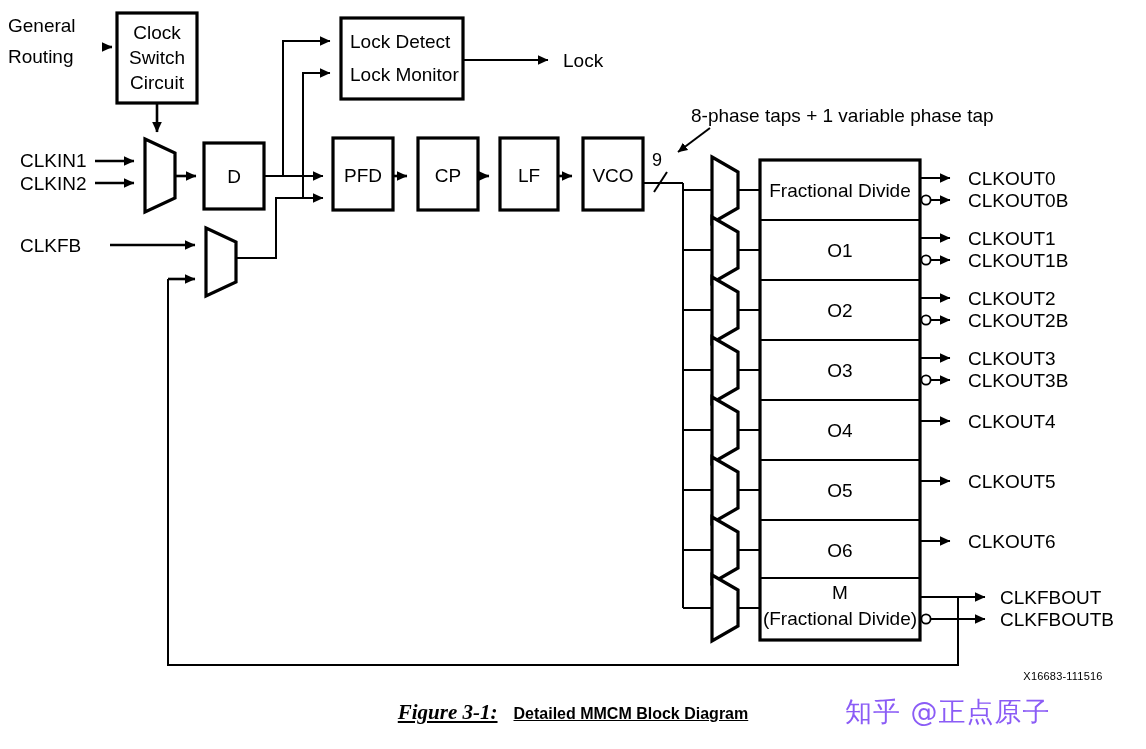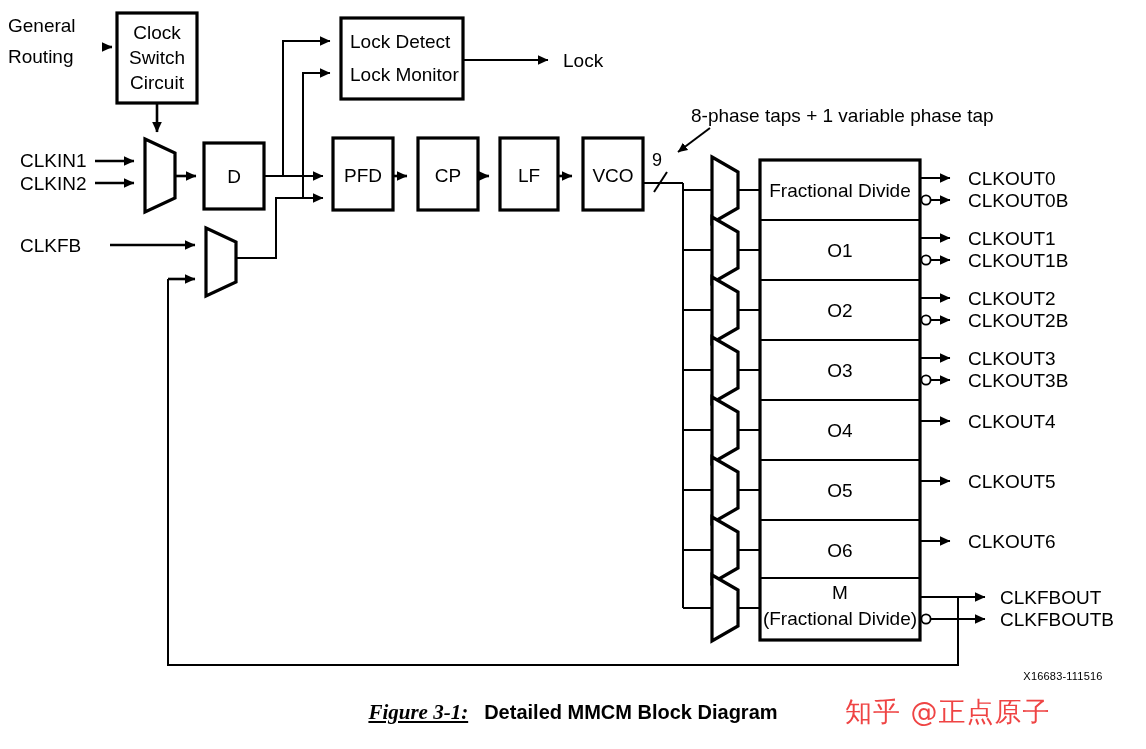--- a/index.html
+++ b/index.html
@@ -25,26 +25,26 @@
   .cap-wrap{
     position:absolute;left:0;top:700px;width:1146px;
     text-align:center;
   }
   .cap-num{
     font-family:"Liberation Serif", serif;
     font-style:italic;font-weight:bold;font-size:21px;text-decoration:underline;
   }
   .cap-txt{
     font-family:"Liberation Sans", sans-serif;
-    font-weight:bold;font-size:20px;margin-left:16px;
+    font-weight:bold;font-size:16px;margin-left:16px;text-decoration:underline;
   }
   .wm{
     position:absolute;left:845px;top:694px;
     font-family:"DejaVu Sans", sans-serif;
-    font-size:27px;color:#ef4444;white-space:nowrap;
+    font-size:27px;color:#8b5cf6;white-space:nowrap;
     letter-spacing:1px;
   }
 </style>
 </head>
 <body>
 
 <svg id="diagram" viewBox="0 0 1146 749" xmlns="http://www.w3.org/2000/svg">
 
   <defs>
     <marker id="ah" markerWidth="11" markerHeight="11" refX="10.2" refY="5.5" orient="auto" markerUnits="userSpaceOnUse">

